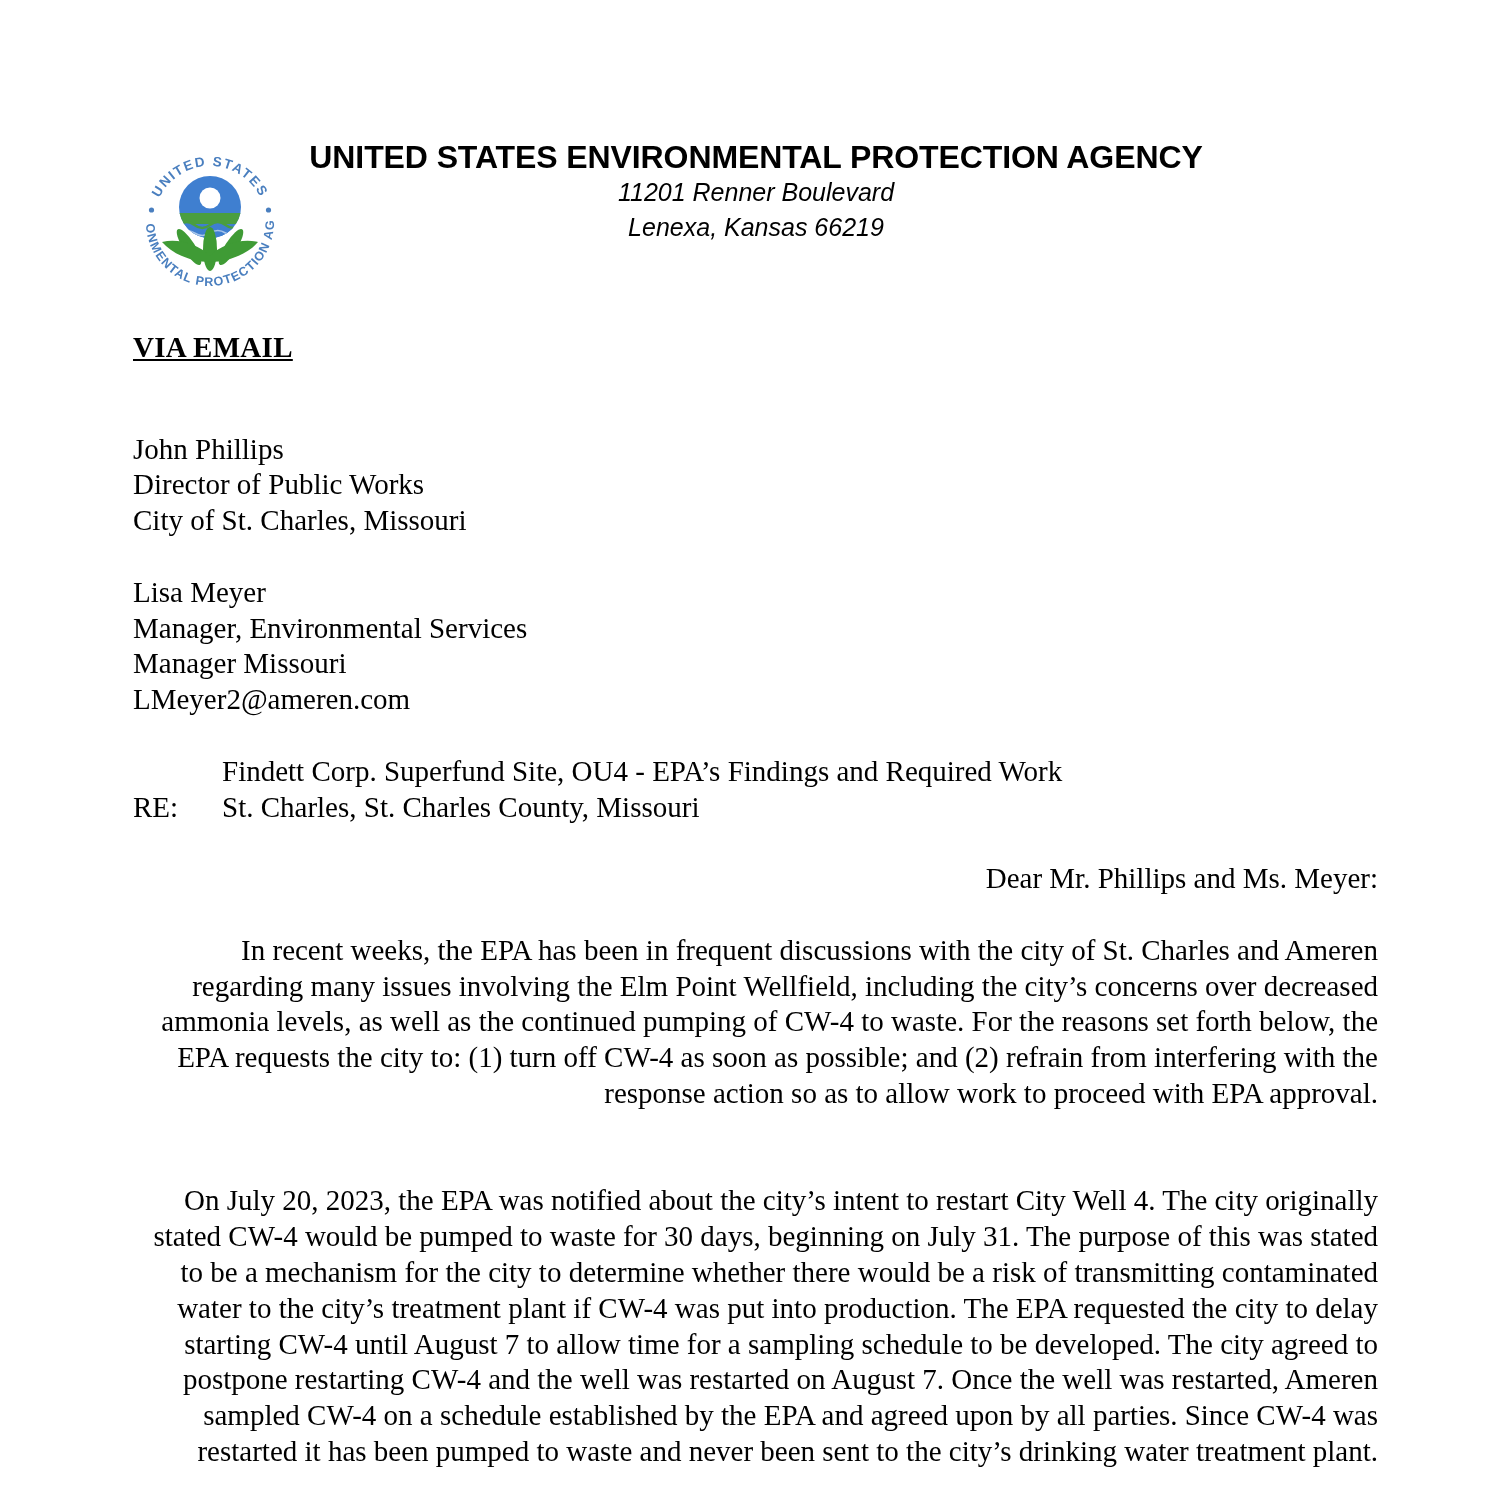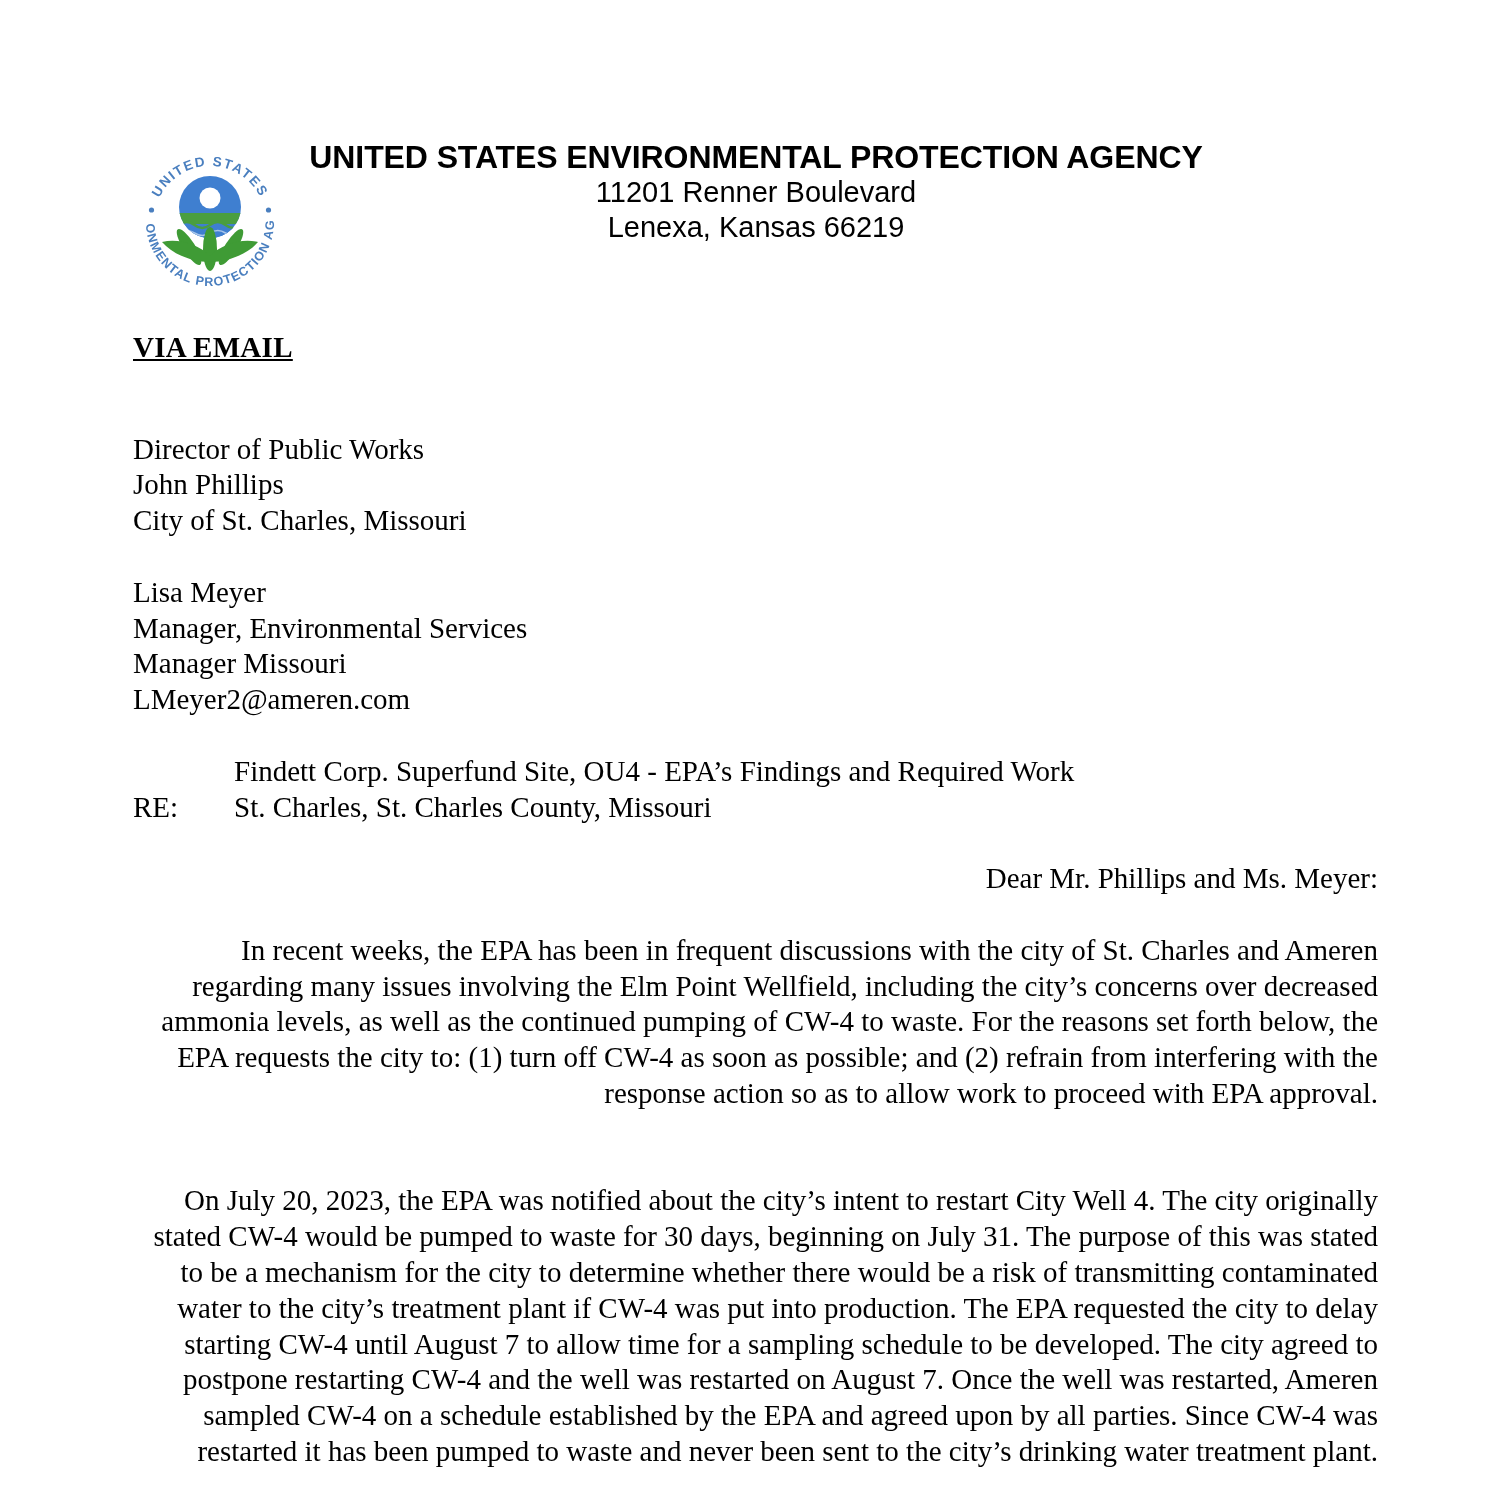--- a/index.html
+++ b/index.html
@@ -49,23 +49,24 @@
     letter-spacing: -0.1px;
     line-height: 35px;
     white-space: nowrap;
   }
   .agency-line2 {
     font-size: 29.5px;
     font-weight: bold;
     line-height: 35px;
   }
   .agency-addr {
-    font-size: 29px;
+    font-size: 25px;
     font-weight: normal;
     line-height: 35px;
+    font-style: italic;
   }
 
   
   .body-col {
     position: absolute;
     left: 133px;
     top: 330px;
     width: 1245px;
     font-size: 29px;
     line-height: 35.8px;
@@ -86,21 +87,21 @@
   .re-block {
     display: flex;
     align-items: flex-end;
   }
   .re-label {
     width: 89px;
     flex: 0 0 89px;
     white-space: nowrap;
   }
   .re-text { flex: 1 1 auto; }
-  .re-text div { white-space: nowrap; margin-left: 12px; }
+  .re-text div { white-space: nowrap; }
 
   .para {
     text-align: right;
     font-size: 29px;
     line-height: 35.8px;
   }
   .subhead {
     font-style: italic;
     font-size: 29px;
   }
@@ -164,22 +165,22 @@
   <div class="body-col">
 
     <div>
       <span class="via-email">VIA EMAIL</span>
     </div>
 
     <div class="blockgap"></div>
     <div class="blockgap-sm"></div>
 
     <div class="addr-block">
+      <div>John Phillips</div>
       <div>Director of Public Works</div>
-      <div>John Phillips</div>
       <div>City of St. Charles, Missouri</div>
     </div>
 
     <div class="blockgap"></div>
 
     <div class="addr-block">
       <div>Lisa Meyer</div>
       <div>Manager, Environmental Services</div>
       <div>Manager Missouri</div>
       <div>LMeyer2@ameren.com</div>

